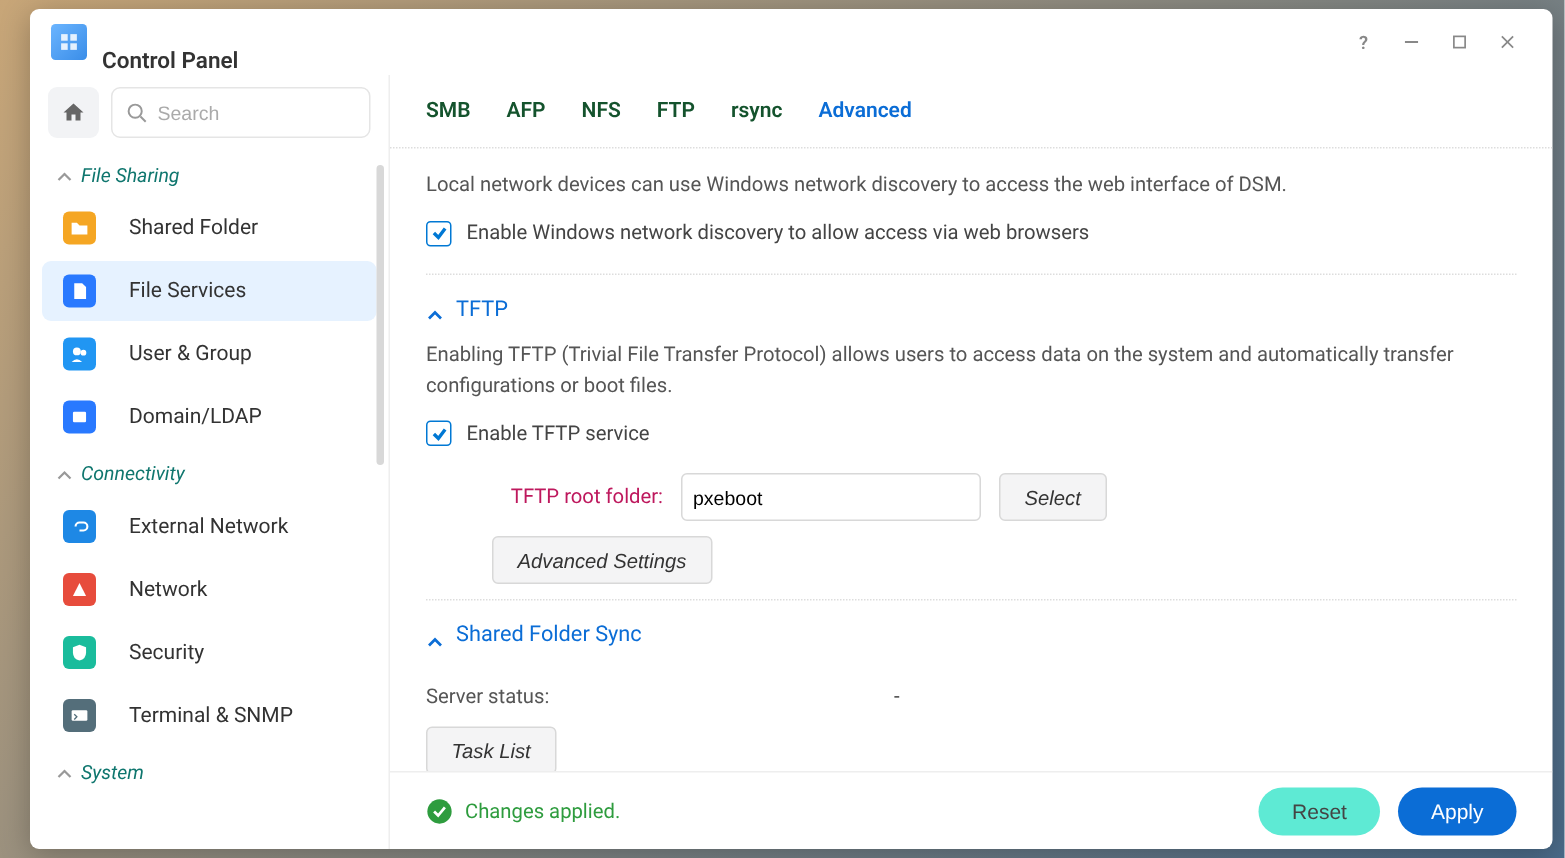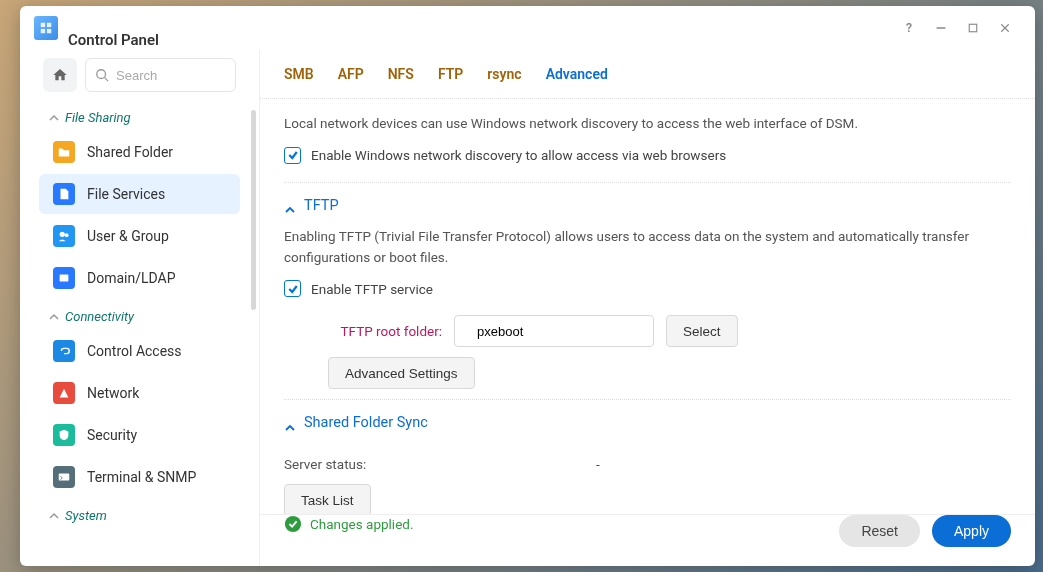--- a/index.html
+++ b/index.html
@@ -5,58 +5,58 @@
 * { box-sizing: border-box; margin: 0; padding: 0; }
 body { font-family: -apple-system, BlinkMacSystemFont, "Segoe UI", Roboto, Arial, sans-serif; font-size: 14px; color: #333; background: linear-gradient(135deg, #c8a678 0%, #4a6b8a 100%); width: 1043px; height: 572px; overflow: hidden; position: relative; }
 .window { position: absolute; top: 6px; left: 20px; right: 8px; bottom: 6px; background: #fff; border-radius: 6px; box-shadow: 0 4px 20px rgba(0,0,0,0.25); display: flex; flex-direction: column; overflow: hidden; }
 .titlebar { height: 44px; display: flex; align-items: center; padding: 0 14px; border-bottom: 1px solid transparent; }
 .titlebar-icon { width: 24px; height: 24px; background: linear-gradient(135deg, #6bb5ff 0%, #3a8de8 100%); border-radius: 3px; margin-right: 10px; display:flex; align-items:center; justify-content:center; }
 .titlebar-icon svg { width:14px; height:14px; }
 .titlebar-title { font-weight: 600; color: #333; font-size: 15px; margin-top: 24px; }
 .titlebar-spacer { flex: 1; }
 .titlebar-btn { width: 32px; height: 32px; display: flex; align-items: center; justify-content: center; color: #888; cursor: pointer; border-radius: 4px; }
 .body-row { flex: 1; display: flex; overflow: hidden; }
-.sidebar { width: 240px; border-right: 1px solid #eee; display: flex; flex-direction: column; padding: 8px 11px; overflow-y: auto; position: relative; }
+.sidebar { width: 240px; border-right: 1px solid #eee; display: flex; flex-direction: column; padding: 8px 0; overflow-y: auto; position: relative; }
 .sidebar-top { display: flex; align-items: center; padding: 0 12px 8px 12px; gap: 8px; }
 .home-btn { width: 34px; height: 34px; background: #f2f3f5; border-radius: 6px; display: flex; align-items: center; justify-content: center; cursor: pointer; }
 .search-wrap { flex: 1; position: relative; }
 .search-wrap svg { position: absolute; left: 10px; top: 50%; transform: translateY(-50%); width: 14px; height: 14px; color: #999; }
 .search-input { width: 100%; height: 34px; border: 1px solid #e5e5e5; border-radius: 6px; padding: 0 10px 0 30px; font-size: 13px; outline: none; }
 .search-input::placeholder { color: #aaa; }
 .section-header { display: flex; align-items: center; padding: 10px 18px 6px 18px; color: #0f766e; font-size: 13px; cursor: pointer; gap: 6px; font-style: italic; }
 .section-header svg { width: 10px; height: 10px; }
-.nav-item { display: flex; align-items: center; padding: 9px 14px; margin: 1px 8px; border-radius: 6px; cursor: pointer; gap: 12px; color: #333; font-size: 14px; }
+.nav-item { display: flex; align-items: center; padding: 9px 14px; margin: 1px 8px; border-radius: 6px; cursor: pointer; gap: 22px; color: #333; font-size: 14px; }
 .nav-item.active { background: #e6f2ff; color: #333; }
 .nav-icon { width: 22px; height: 22px; display: flex; align-items: center; justify-content: center; border-radius: 4px; flex-shrink: 0; }
 .nav-icon svg { width: 14px; height: 14px; fill: #fff; }
 .scroll-indicator { position: absolute; right: 3px; top: 60px; width: 5px; height: 200px; background: #d8d8d8; border-radius: 3px; }
 .main { flex: 1; display: flex; flex-direction: column; overflow: hidden; }
 .tabs { display: flex; gap: 24px; padding: 16px 24px 10px 24px; border-bottom: 1px dotted #ddd; }
-.tab { font-size: 14px; font-weight: 600; color: #a16207; cursor: pointer; padding-bottom: 6px; }
+.tab { font-size: 14px; font-weight: 600; color: #14532d; cursor: pointer; padding-bottom: 6px; }
 .tab.active { color: #0b6dd6; }
 .content { flex: 1; overflow-y: auto; padding: 14px 24px; font-size: 13.5px; color: #444; line-height: 1.5; }
 .desc { margin-bottom: 12px; color: #555; }
 .checkbox-row { display: flex; align-items: center; gap: 10px; margin: 8px 0 16px 0; }
 .checkbox { width: 17px; height: 17px; border: 1.5px solid #0078d4; border-radius: 3px; display: flex; align-items: center; justify-content: center; background: #fff; cursor: pointer; }
 .checkbox svg { width: 12px; height: 12px; stroke: #0078d4; stroke-width: 3; fill: none; }
 .group-header { display: flex; align-items: flex-end; gap: 8px; color: #0b6dd6; font-size: 14.5px; padding: 12px 0 10px 0; border-top: 1px dotted #ddd; cursor: pointer; }
 .group-header:first-child { border-top: none; }
 .group-header svg { width: 12px; height: 12px; }
 .field-row { display: flex; align-items: center; gap: 12px; margin: 10px 0 10px 28px; }
 .field-label { width: 130px; color: #be185d; text-align: right; }
-.text-input { height: 32px; border: 1px solid #d8d8d8; border-radius: 4px; padding: 0 22px; width: 200px; font-size: 13px; outline: none; }
-.btn { height: 32px; padding: 0 16px; border: 1px solid #d8d8d8; background: #f4f4f5; border-radius: 4px; cursor: pointer; font-size: 13.5px; color: #333; display: inline-flex; align-items: center; }
+.text-input { height: 32px; border: 1px solid #d8d8d8; border-radius: 4px; padding: 0 7px; width: 200px; font-size: 13px; outline: none; }
+.btn { height: 32px; padding: 0 16px; border: 1px solid #d8d8d8; background: #f4f4f5; border-radius: 4px; cursor: pointer; font-size: 13.5px; color: #333; display: inline-flex; align-items: center; font-style: italic; }
 .status-row { display: flex; align-items: center; gap: 12px; margin: 10px 0; }
 .status-label { width: 300px; color: #555; }
-.footer { height: 52px; border-top: 1px solid #eee; display: flex; align-items: flex-start; padding: 0 24px; gap: 12px; }
+.footer { height: 52px; border-top: 1px solid #eee; display: flex; align-items: center; padding: 0 24px; gap: 12px; }
 .footer-status { display: flex; align-items: center; gap: 8px; color: #2e9c3e; font-size: 13.5px; }
 .footer-status svg { width: 18px; height: 18px; }
 .footer-spacer { flex: 1; }
 .btn-round { height: 32px; padding: 0 22px; border-radius: 16px; border: none; cursor: pointer; font-size: 14px; }
-.btn-reset { background: #e5e5e5; color: #444; }
+.btn-reset { background: #5eead4; color: #444; }
 .btn-apply { background: #0b6dd6; color: #fff; font-weight: 500; }
 .indent { margin-left: 44px; margin-top: 6px; margin-bottom: 10px; }
 </style>
 </head>
 <body>
 
 <div class="window">
   <div class="titlebar">
     <div class="titlebar-icon">
       <svg viewBox="0 0 16 16">
@@ -154,21 +154,21 @@
             <path d="M1 7 L5 3 L9 7" fill="none" stroke="#999" stroke-width="1.5"></path>
           </svg>
         <span>Connectivity</span>
       </div>
       <div class="nav-item">
         <div class="nav-icon" style="background:#1e88e5">
             <svg viewBox="0 0 16 16">
               <path d="M5 8 A3 3 0 0 1 8 5 L11 5 A3 3 0 0 1 11 11 L8 11" fill="none" stroke="#fff" stroke-width="1.6"></path>
             </svg>
           </div>
-        <span>Control Access</span>
+        <span>External Network</span>
       </div>
       <div class="nav-item">
         <div class="nav-icon" style="background:#e74c3c">
             <svg viewBox="0 0 16 16">
               <path d="M8 3 L13 13 H3 Z" fill="#fff"></path>
             </svg>
           </div>
         <span>Network</span>
       </div>
       <div class="nav-item">

